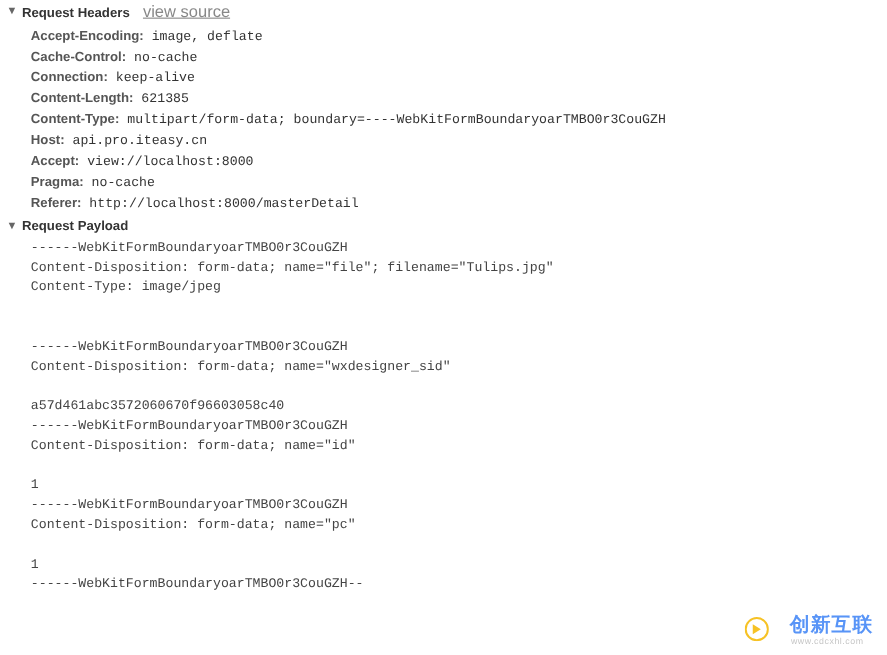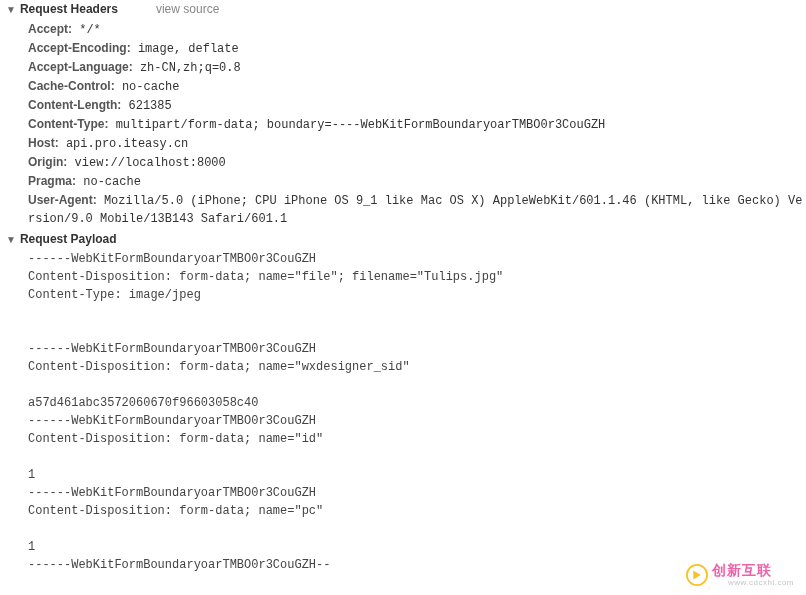--- a/index.html
+++ b/index.html
@@ -26,22 +26,23 @@
       color: #333;
     }
     .section-header .arrow {
       font-size: 10px;
       margin-right: 4px;
       color: #666;
     }
     .view-source {
       font-weight: normal;
       color: #888;
-      margin-left: 38px;
-      font-size: 12px;
+      margin-left: 12px;
+      font-size: 15px;
+      text-decoration: underline;
     }
     .header-block {
       padding: 2px 0 2px 28px;
       font-family: Consolas, "Courier New", monospace;
       font-size: 12px;
       line-height: 1.5;
       color: #333;
     }
     .header-line {
       display: block;
@@ -68,53 +69,53 @@
       align-items: center;
       opacity: 0.85;
       pointer-events: none;
     }
     .watermark .logo {
       width: 22px;
       height: 22px;
       margin-right: 4px;
     }
     .watermark .wm-text {
-      font-size: 14px;
+      font-size: 18px;
       font-weight: bold;
-      color: #ec4899;
+      color: #3b82f6;
       letter-spacing: 1px;
+      margin-left: 15px;
     }
     .watermark .wm-sub {
       font-size: 8px;
       color: #bbb;
       letter-spacing: 0.5px;
       display: block;
       margin-top: -2px;
       margin-left: 16px;
     }
   </style>
 </head>
 <body>
 
 <div class="section-header">
   <span class="arrow">▼</span>
   <span>Request Headers</span>
   <span class="view-source">view source</span>
 </div>
 <div class="header-block">
-  <span class="header-line"><span class="header-key">Accept:</span> <span>*/*</span></span>
   <span class="header-line"><span class="header-key">Accept-Encoding:</span> <span>image, deflate</span></span>
-  <span class="header-line"><span class="header-key">Accept-Language:</span> <span>zh-CN,zh;q=0.8</span></span>
   <span class="header-line"><span class="header-key">Cache-Control:</span> <span>no-cache</span></span>
+  <span class="header-line"><span class="header-key">Connection:</span> <span>keep-alive</span></span>
   <span class="header-line"><span class="header-key">Content-Length:</span> <span>621385</span></span>
   <span class="header-line"><span class="header-key">Content-Type:</span> <span>multipart/form-data; boundary=----WebKitFormBoundaryoarTMBO0r3CouGZH</span></span>
   <span class="header-line"><span class="header-key">Host:</span> <span>api.pro.iteasy.cn</span></span>
-  <span class="header-line"><span class="header-key">Origin:</span> <span>view://localhost:8000</span></span>
+  <span class="header-line"><span class="header-key">Accept:</span> <span>view://localhost:8000</span></span>
   <span class="header-line"><span class="header-key">Pragma:</span> <span>no-cache</span></span>
-  <span class="header-line"><span class="header-key">User-Agent:</span> <span>Mozilla/5.0 (iPhone; CPU iPhone OS 9_1 like Mac OS X) AppleWebKit/601.1.46 (KHTML, like Gecko) Version/9.0 Mobile/13B143 Safari/601.1</span></span>
+  <span class="header-line"><span class="header-key">Referer:</span> <span>http://localhost:8000/masterDetail</span></span>
 </div>
 
 <div class="section-header">
   <span class="arrow">▼</span>
   <span>Request Payload</span>
 </div>
 <div class="payload-block">------WebKitFormBoundaryoarTMBO0r3CouGZH
 Content-Disposition: form-data; name="file"; filename="Tulips.jpg"
 Content-Type: image/jpeg
 

